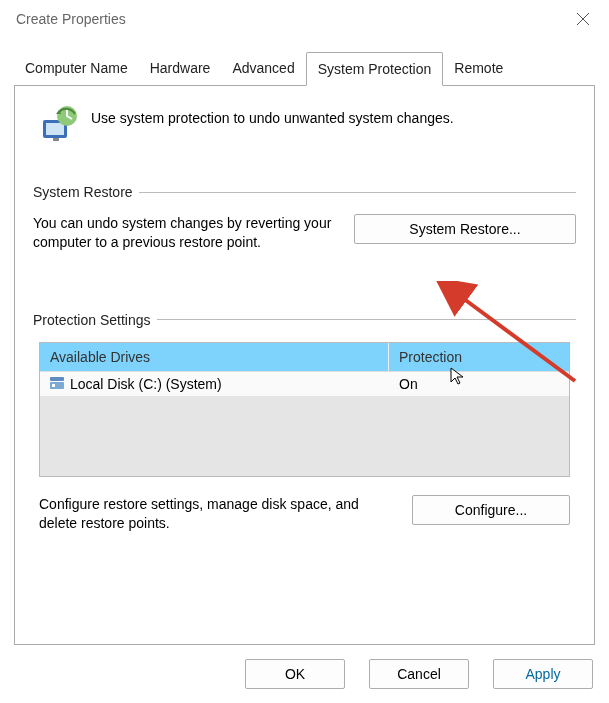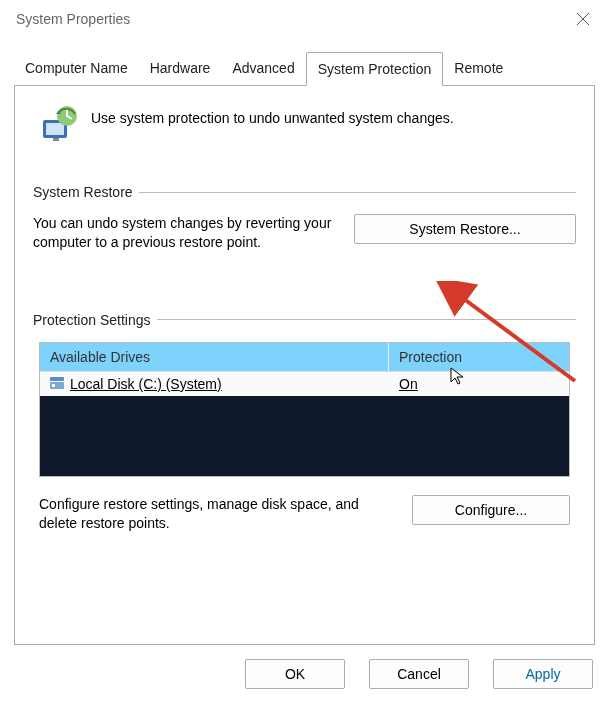--- a/index.html
+++ b/index.html
@@ -114,21 +114,21 @@
   .drives-head .col2 { width: 180px; padding:6px 10px; }
   .drives-row {
     display:flex;
     font-size: 14px;
     background:#fafafa;
     height: 24px;
     align-items:center;
   }
   .drives-row .col1 { flex:1; padding:2px 10px; display:flex; align-items:center; gap:4px;}
   .drives-row .col2 { width: 180px; padding:2px 10px; }
-  .drives-body { height: 104px; background:#0f172a;text-decoration:underline; }
+  .drives-body { height: 104px; background:#e5e5e5; }
   .drive-icon { width:16px; height:14px; }
   .cfg-row {
     display:flex;
     gap: 20px;
     align-items:flex-start;
     margin: 0 6px 22px 6px;
   }
   .cfg-text { flex:1; font-size:14px; line-height:1.35; }
   .dlg-buttons {
     display:flex;
@@ -144,21 +144,21 @@
   .cursor {
     position:absolute;
     left: 434px; top: 280px;
     pointer-events:none;
   }
 </style>
 </head>
 <body>
 
 <div class="titlebar">
-  <span class="titlebar-title">System Properties</span>
+  <span class="titlebar-title">Create Properties</span>
   <div class="close-btn">
     <svg viewBox="0 0 12 12">
         <line x1="0" y1="0" x2="12" y2="12"></line>
         <line x1="12" y1="0" x2="0" y2="12"></line>
       </svg>
   </div>
 </div>
 
 <div class="tabs">
   <div class="tab">Computer Name</div>

